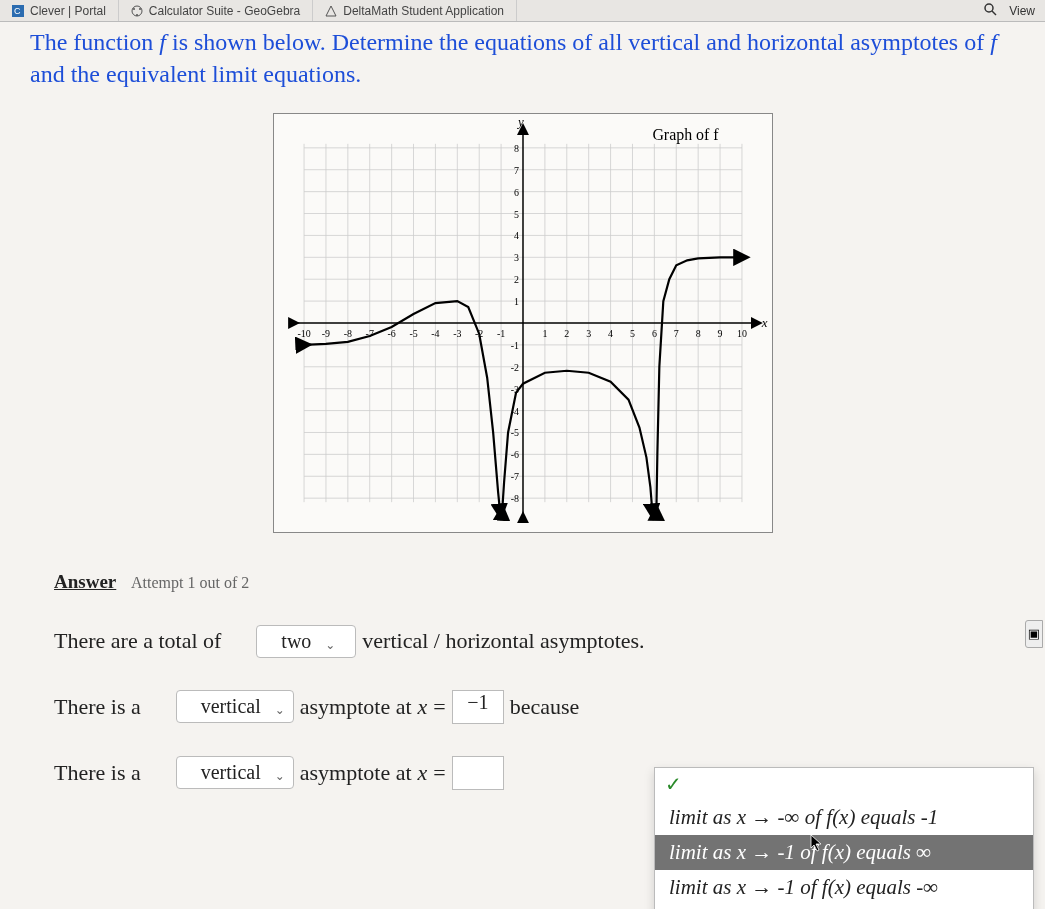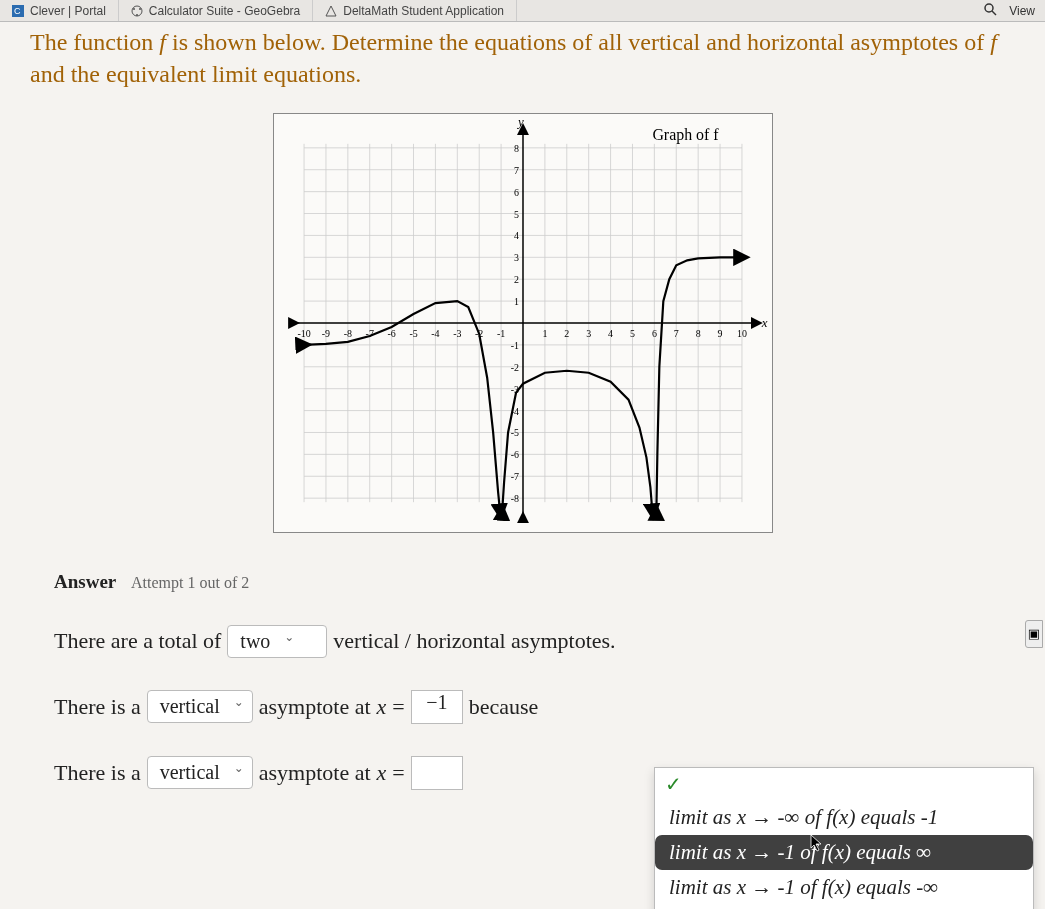--- a/index.html
+++ b/index.html
@@ -34,59 +34,60 @@
       margin-left: auto;
       padding: 2px 10px;
       display: flex;
       align-items: center;
       gap: 12px;
       color: #333;
     }
     .question {
       padding: 4px 30px 18px 30px;
       font-size: 24px;
-      color: #a16207;
+      color: #1d4ed8;
       line-height: 1.35;
     }
     .question .fvar { font-style: italic; font-family: 'Times New Roman', serif; }
     .graph-area {
       display: flex;
       justify-content: center;
       padding: 4px 0 28px 0;
     }
     svg.graph { background: #fbfaf8; border: 1px solid #888; }
     .answer-section {
       padding: 10px 30px 20px 54px;
       font-size: 22px;
       color: #222;
     }
     .answer-header {
       font-size: 19px;
       margin-bottom: 32px;
     }
-    .answer-header .lbl { font-weight: bold; }
+    .answer-header .lbl { font-weight: bold; text-decoration: underline; }
     .answer-header .att { color: #666; font-size: 16px; margin-left: 10px;}
     .line {
       display: flex;
       align-items: center;
       gap: 6px;
       margin-bottom: 32px;
       flex-wrap: nowrap;
     }
     .select-box {
       display: inline-flex;
-      align-items: flex-start;
+      align-items: flex-end;
       border: 1px solid #bbb;
       border-radius: 4px;
       background: #fff;
-      padding: 4px 8px 4px 12px;
+      padding: 4px 8px 4px 24px;
       font-size: 20px;
       font-family: Georgia, serif;
       gap: 14px;
       min-width: 100px;
+      margin-left: 29px;
     }
     .chev { font-size: 12px; color: #666; }
     .num-input {
       border: 1px solid #bbb;
       background: #fff;
       width: 52px;
       height: 34px;
       text-align: center;
       font-size: 20px;
       font-family: Georgia, serif;
@@ -108,23 +109,22 @@
       color: #2a8a2a;
       font-size: 20px;
     }
     .dropdown .dd-item {
       padding: 5px 14px;
       color: #222;
       cursor: pointer;
       font-style: italic;
     }
     .dropdown .dd-item.selected {
-      background: #404040;
+      background: #737373;
       color: #fff;
-      border-radius: 7px;
     }
     .cursor {
       position: absolute;
       left: 810px;
       top: 834px;
       width: 14px;
       height: 18px;
       pointer-events: none;
     }
     .right-edge-btn {

